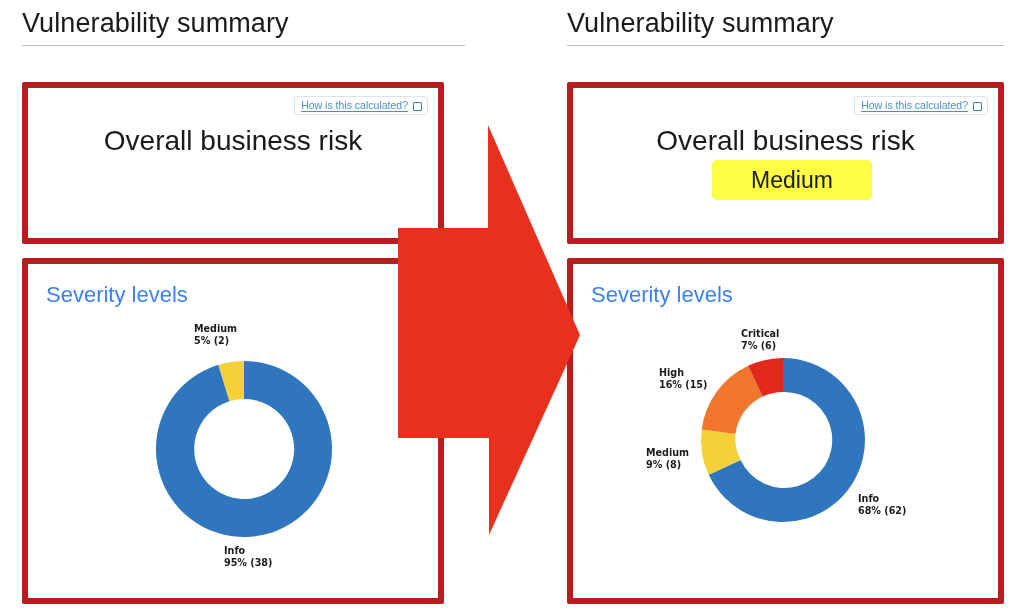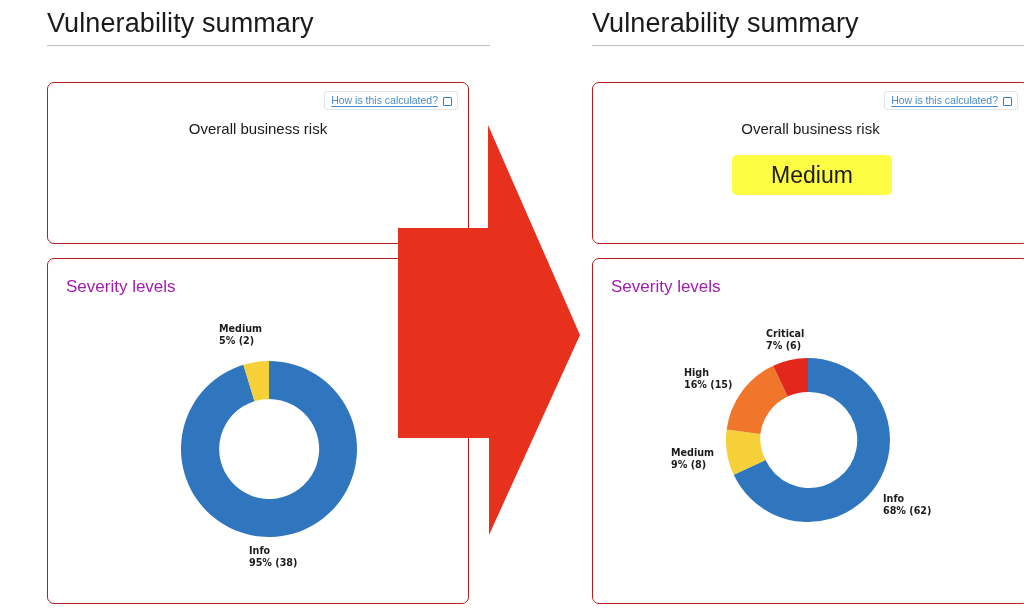--- a/index.html
+++ b/index.html
@@ -7,21 +7,21 @@
     width:1024px;height:616px;
     background:#ffffff;
     font-family:"Liberation Sans", sans-serif;
     color:#1c1c1c;
     overflow:hidden;
     position:relative;
   }
   .stage{position:absolute;inset:0;}
 
   
-  .panel{position:absolute;top:0;height:616px;margin-left:25px;}
+  .panel{position:absolute;top:0;height:616px;}
   .panel-left{left:0;width:500px;}
   .panel-right{left:545px;width:479px;}
 
   .panel-title{
     position:absolute;
     font-size:27px;
     font-weight:400;
     letter-spacing:.1px;
     color:#1a1a1a;
     white-space:nowrap;
@@ -29,22 +29,22 @@
   .title-rule{
     position:absolute;
     height:1px;
     background:#bfbfbf;
   }
 
   
   .card{
     position:absolute;
     background:#ffffff;
-    border:1px solid #b91c1c;
-    border-radius:7px;
+    border:6px solid #b91c1c;
+    border-radius:2px;
     box-sizing:border-box;
   }
 
   .calc-link{
     position:absolute;
     display:inline-flex;
     align-items:center;
     gap:5px;
     border:1px solid #dfe3ea;
     border-radius:3px;
@@ -67,39 +67,39 @@
     display:inline-block;
     box-sizing:border-box;
     position:relative;
     top:1px;
   }
 
   .risk-label{
     position:absolute;
     width:100%;
     text-align:center;
-    font-size:15px;
+    font-size:28px;
     color:#1a1a1a;
     white-space:nowrap;
   }
   .risk-badge{
     position:absolute;
     border-radius:5px;
     display:flex;
     align-items:center;
     justify-content:center;
     font-size:23px;
     line-height:1;
     box-sizing:border-box;
   }
 
   .sev-heading{
     position:absolute;
-    font-size:17px;
-    color:#a21caf;
+    font-size:22px;
+    color:#3b82f6;
     white-space:nowrap;
   }
 
   
   .donut-wrap{position:absolute;}
   .donut-wrap svg{display:block;overflow:visible;}
   .slice-label{
     font-family:"DejaVu Sans", sans-serif;
     font-size:9.6px;
     font-weight:700;

